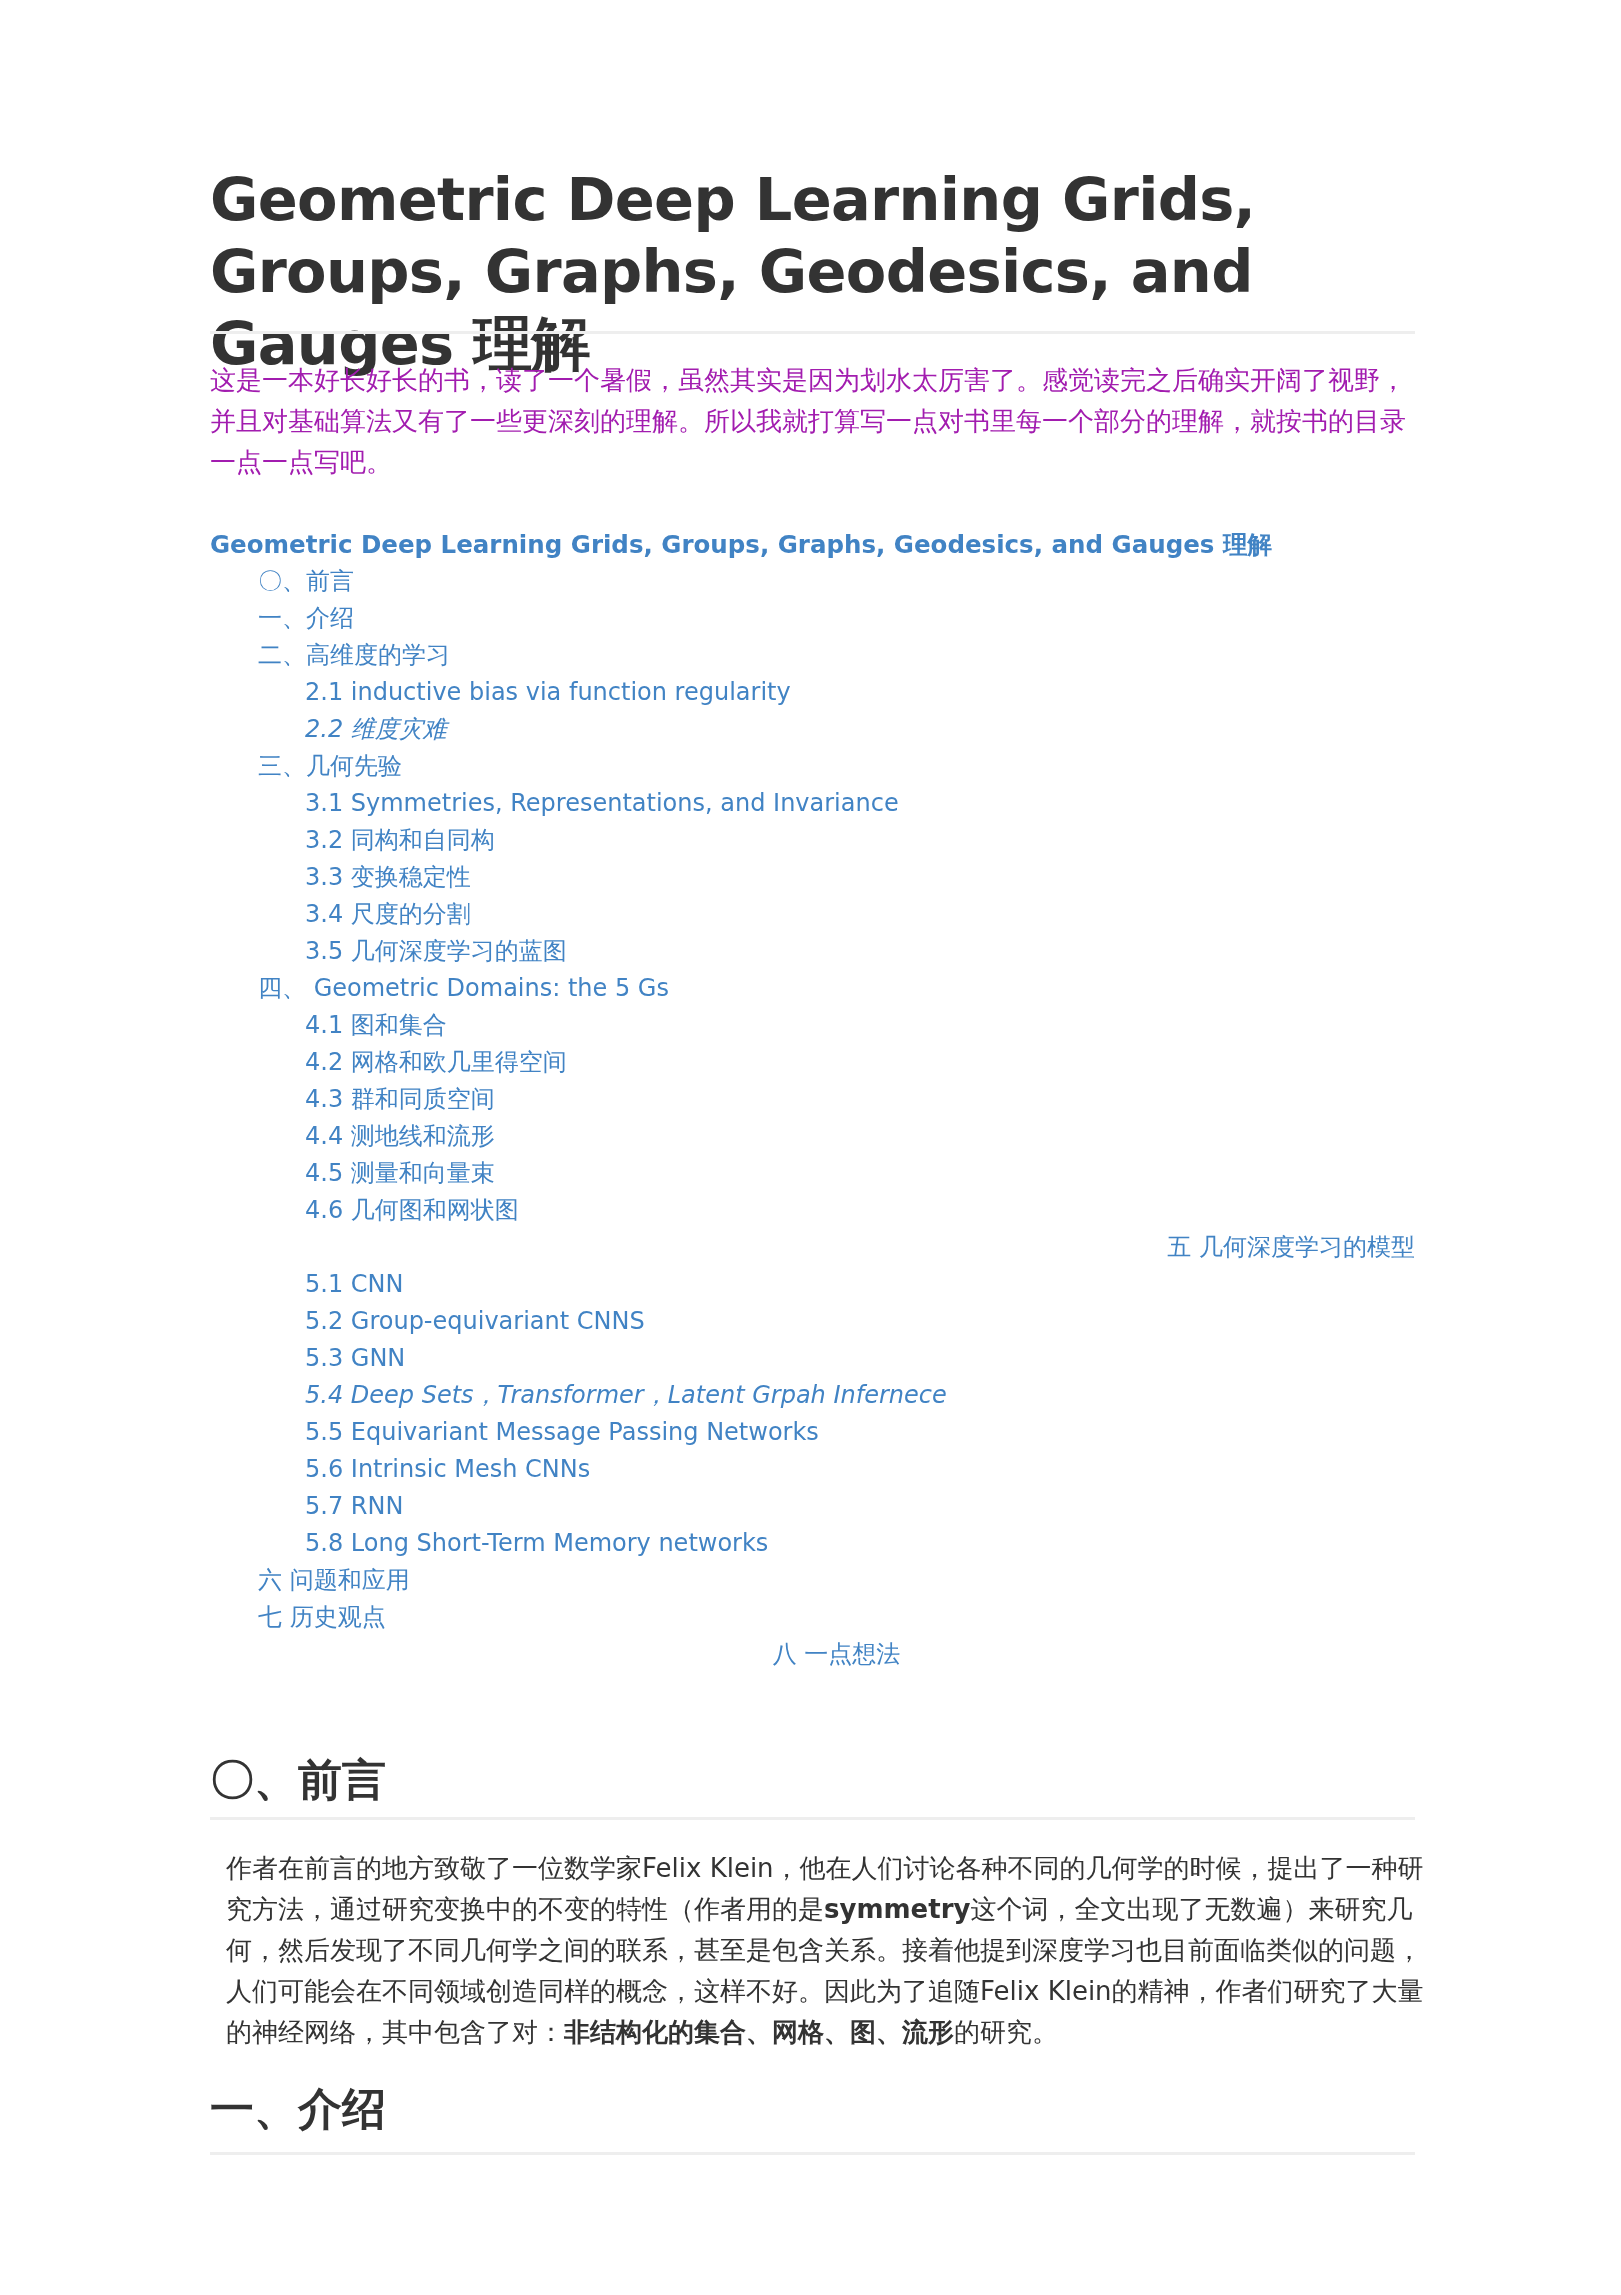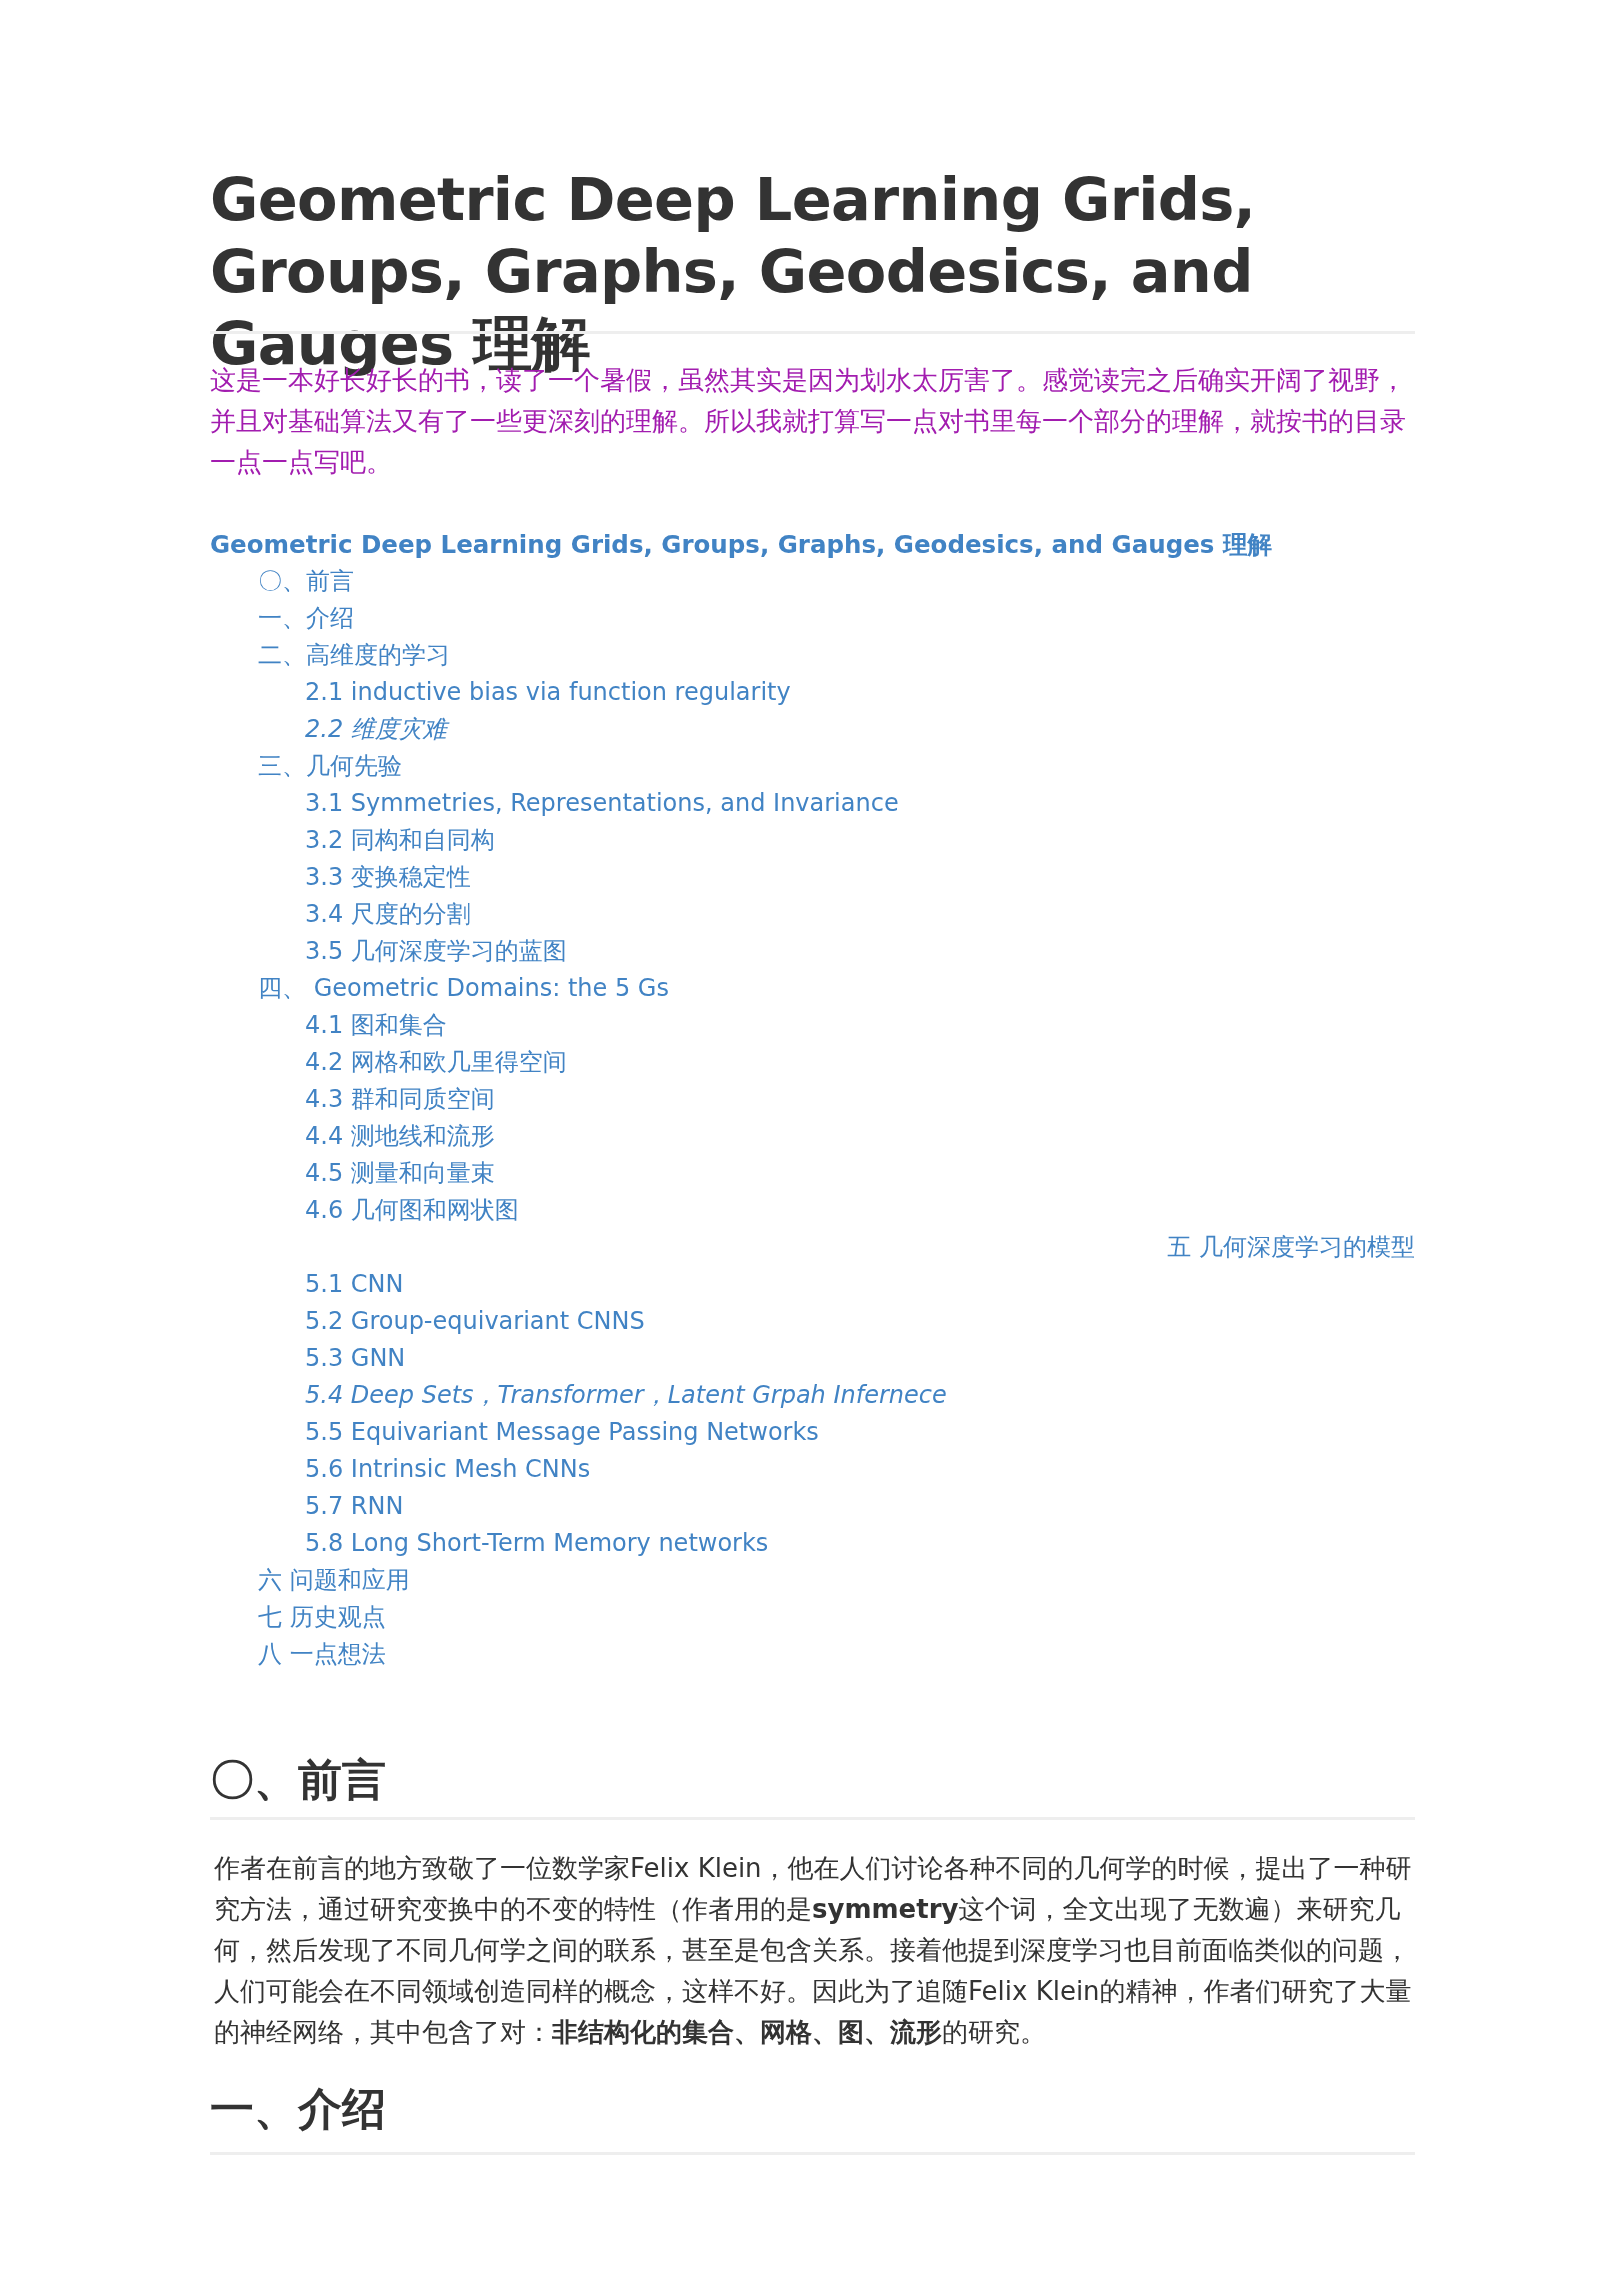--- a/index.html
+++ b/index.html
@@ -23,21 +23,21 @@
   .toc a, .toc div { color: #4183c4; text-decoration: none; }
   .toc-title { font-size: 24.5px; line-height: 37px; font-weight: bold; white-space: nowrap; }
   .toc-item { font-size: 24px; line-height: 37px; white-space: nowrap; }
   .lvl1 { padding-left: 48px; }
   .lvl2 { padding-left: 95px; }
   h2.sec {
     margin: 0; position: absolute; left: 0; font-size: 44px; line-height: 55px;
     font-weight: bold; color: #333333;
   }
   .para {
-    position: absolute; left: 4px; width: 1205px; margin: 0;
+    position: absolute; left: 16px; width: 1205px; margin: 0;
     font-size: 26px; line-height: 41px; color: #333333;
   }
   .para b { font-weight: bold; }
 </style>
 </head>
 <body>
 
 <div class="page">
 
   <h1 class="title">Geometric Deep Learning Grids, Groups, Graphs, Geodesics, and Gauges 理解</h1>
@@ -70,21 +70,21 @@
         <a href="#" class="toc-item lvl2" style="display: block;">5.1 CNN</a>
         <a href="#" class="toc-item lvl2" style="display: block;">5.2 Group-equivariant CNNS</a>
         <a href="#" class="toc-item lvl2" style="display: block;">5.3 GNN</a>
         <a href="#" class="toc-item lvl2" style="display: block; font-style: italic;">5.4 Deep Sets，Transformer，Latent Grpah Infernece</a>
         <a href="#" class="toc-item lvl2" style="display: block;">5.5 Equivariant Message Passing Networks</a>
         <a href="#" class="toc-item lvl2" style="display: block;">5.6 Intrinsic Mesh CNNs</a>
         <a href="#" class="toc-item lvl2" style="display: block;">5.7 RNN</a>
         <a href="#" class="toc-item lvl2" style="display: block;">5.8 Long Short-Term Memory networks</a>
         <a href="#" class="toc-item lvl1" style="display: block;">六 问题和应用</a>
         <a href="#" class="toc-item lvl1" style="display: block;">七 历史观点</a>
-        <a href="#" class="toc-item lvl1" style="display: block;">八 一点想法</a>
+        <a href="#" class="toc-item lvl1" style="display: block; text-align: center;">八 一点想法</a>
       </div>
   </nav>
 
   <h2 class="sec" style="top:1752px;">〇、前言</h2>
   <div class="rule" style="top:1817px;"></div>
 
   <p class="para" style="top:1848px;"><span>作者在前言的地方致敬了一位数学家Felix Klein，他在人们讨论各种不同的几何学的时候，提出了一种研究方法，通过研究变换中的不变的特性（作者用的是</span><b>symmetry</b><span>这个词，全文出现了无数遍）来研究几何，然后发现了不同几何学之间的联系，甚至是包含关系。接着他提到深度学习也目前面临类似的问题，人们可能会在不同领域创造同样的概念，这样不好。因此为了追随Felix Klein的精神，作者们研究了大量的神经网络，其中包含了对：</span><b>非结构化的集合、网格、图、流形</b><span>的研究。</span></p>
 
   <h2 class="sec" style="top:2081px;">一、介绍</h2>
   <div class="rule" style="top:2152px;"></div>

